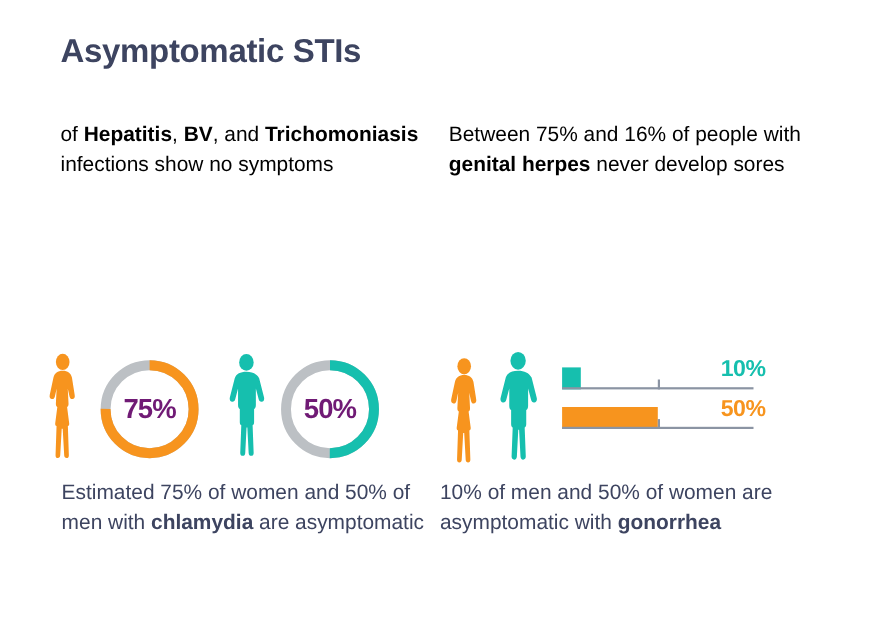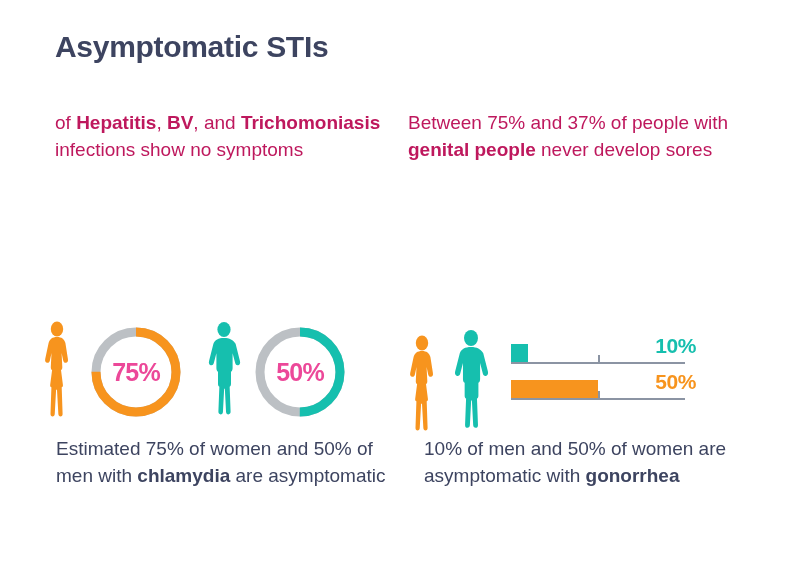--- a/index.html
+++ b/index.html
@@ -32,73 +32,73 @@
     font-size: 50px; font-weight: bold; letter-spacing: -1.5px;
     vertical-align: baseline;
   }
   .headline .pct {
     font-size: 30px; font-weight: bold; letter-spacing: -0.5px;
     vertical-align: baseline; margin-left: 2px;
   }
 
   .body-text {
     margin-top: 14px;
-    font-size: 19px; line-height: 1.42; color: #be185d;
+    font-size: 19px; line-height: 1.42; color: #000000;
   }
   .body-text b { font-weight: bold; }
 
   
   #panel-donuts { position: absolute; left: 40px; top: 312px; width: 350px; height: 120px; }
   .donut-row { display: flex; align-items: center; height: 120px; }
   .figure-svg { display: block; }
   .donut { position: relative; width: 96px; height: 96px; }
   .donut svg { display: block; }
   .donut-label {
     position: absolute; left: 0; top: 0; width: 96px; height: 96px;
     display: flex; align-items: center; justify-content: center;
-    font-size: 25px; font-weight: bold; color: #ec4899; letter-spacing: -0.8px; text-align: center;
+    font-size: 25px; font-weight: bold; color: #701a75; letter-spacing: -0.8px; text-align: center;
   }
   .sp-8  { width: 8px;  flex: none; }
   .sp-14 { width: 14px; flex: none; }
   .sp-20 { width: 20px; flex: none; }
 
   
-  #panel-bars { position: absolute; left: 405px; top: 324px; width: 360px; height: 120px; }
+  #panel-bars { position: absolute; left: 405px; top: 314px; width: 360px; height: 120px; }
   .bars-row { display: flex; align-items: flex-start; }
   .figures-pair { display: flex; align-items: flex-end; gap: 10px; padding-top: 4px; }
   .bars-area { position: relative; width: 185px; margin-left: 18px; padding-top: 16px; }
   .bar-group { position: relative; height: 36px; }
   .bar-track { position: relative; width: 174px; height: 24px; }
   .bar-fill { position: absolute; left: 0; bottom: 0; height: 20px; }
   .bar-axis { position: absolute; left: 0; bottom: 0; width: 174px; height: 2px; background: #8b94a3; }
   .bar-tick { position: absolute; bottom: 0px; width: 2px; height: 9px; background: #8b94a3; }
   .bar-value {
     position: absolute; right: 0; top: -6px;
     font-size: 21px; font-weight: bold; letter-spacing: -0.4px;
   }
 
   
   .caption { position: absolute; font-size: 19px; line-height: 1.42; color: #3d4460; }
   .caption b { font-weight: bold; }
   #caption-left  { left: 56px;  top: 436px; width: 330px; }
-  #caption-right { left: 424px; top: 436px; width: 370px; }
+  #caption-right { left: 400px; top: 436px; width: 370px; }
 </style>
 </head>
 <body style="background: rgb(255, 255, 255);">
 
 <div class="page">
 
   <div class="title">Asymptomatic STIs</div>
 
   <div class="stat-block" id="stat-left">
     <div class="body-text"><span>of </span><b>Hepatitis</b><span>, </span><b>BV</b><span>, and </span><b>Trichomoniasis</b><span> infections show no symptoms</span></div>
   </div>
 
   <div class="stat-block" id="stat-right">
-    <div class="body-text"><span>Between 75% and 37% of people with </span><b>genital people</b><span> never develop sores</span></div>
+    <div class="body-text"><span>Between 75% and 16% of people with </span><b>genital herpes</b><span> never develop sores</span></div>
   </div>
 
   <div id="panel-donuts">
     <div class="donut-row">
 
       <span>
         <svg class="figure-svg" width="34" height="104" viewBox="0 0 34 104" aria-hidden="true">
           <g fill="#f7941e">
             <ellipse cx="17" cy="9" rx="6.2" ry="7.4"></ellipse>
             <path d="M17 17c-4.6 0-7.4 2.1-8.4 6.1L5.2 39c-.5 2.3.6 3.6 2 3.8 1.3.2 2.3-.6 2.7-2.3l1.6-7.4-.7 13.8c-.1 1.6.4 2.6 1.3 3.2l-1.9 14.6c-.2 1.5.3 2.3 1.2 2.6l-.9 26.5c-.05 1.7.8 2.6 2.1 2.6 1.25 0 2.05-.85 2.15-2.5l1.35-24.2h.9l1.35 24.2c.1 1.65.9 2.5 2.15 2.5 1.3 0 2.15-.9 2.1-2.6l-.9-26.5c.9-.3 1.4-1.1 1.2-2.6l-1.9-14.6c.9-.6 1.4-1.6 1.3-3.2l-.7-13.8 1.6 7.4c.4 1.7 1.4 2.5 2.7 2.3 1.4-.2 2.5-1.5 2-3.8L25.4 23.1C24.4 19.1 21.6 17 17 17z"></path>

